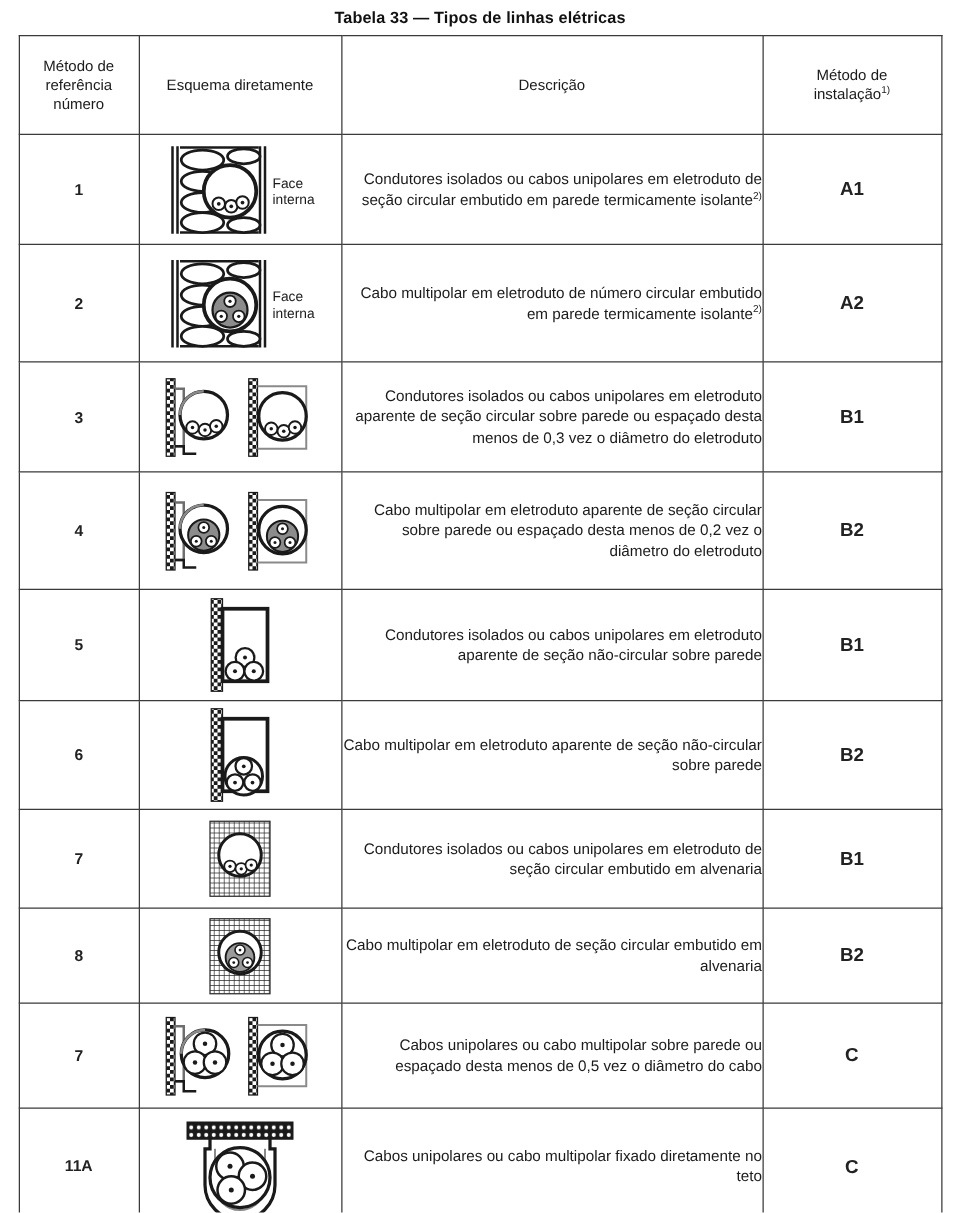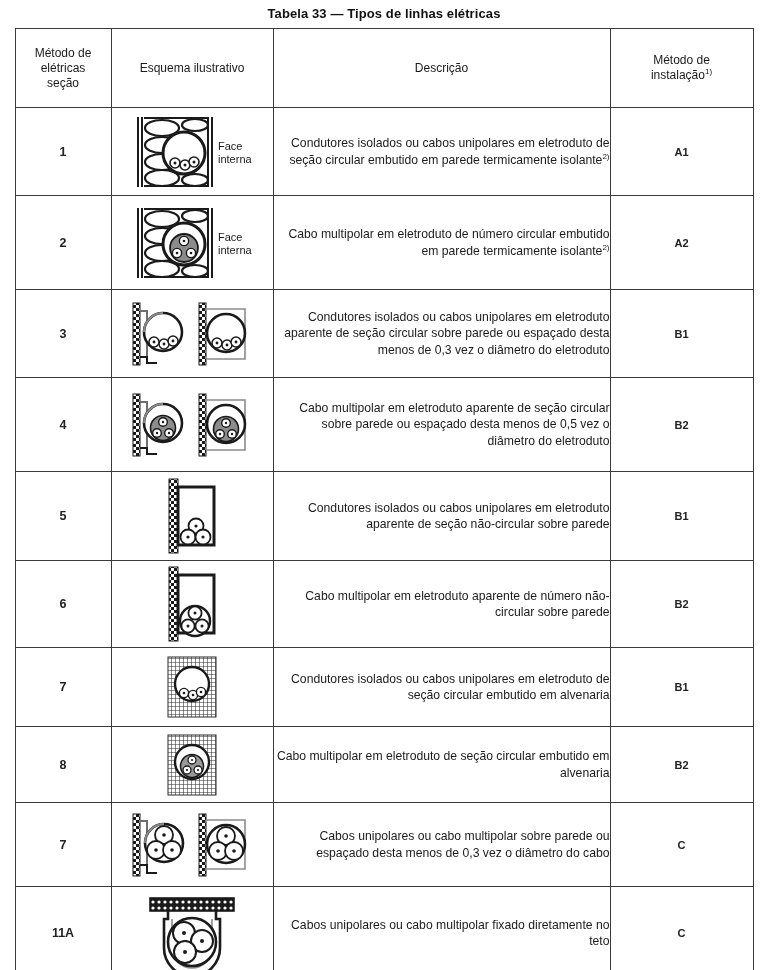--- a/index.html
+++ b/index.html
@@ -33,21 +33,21 @@
   thead th{
     text-align:center;font-weight:normal;font-size:12px;line-height:1.25;
     height:78px;padding:3px 4px;
   }
   th .sup{font-size:8px;vertical-align:super;line-height:0;}
 
   td.num{
     text-align:center;font-size:12.5px;font-weight:bold;color:#222;
   }
   td.ref{
-    text-align:center;font-size:11px;font-weight:bold;color:#222;margin-left:26px;
+    text-align:center;font-size:15px;font-weight:bold;color:#222;margin-left:26px;
   }
   td.desc{
     font-size:12.2px;line-height:1.32;color:#1b1b1b;
     padding:6px 8px 6px 9px;text-align:right;
   }
   td.desc .sup{font-size:8px;vertical-align:super;line-height:0;}
   td.esq{text-align:center;padding:2px 0;}
   td.esq .fig{display:block;margin:0 auto;}
 
   
@@ -75,24 +75,24 @@
     <colgroup>
       <col class="c-num">
         <col class="c-esq">
         <col class="c-desc">
         <col class="c-ref">
     </colgroup>
     <thead>
       <tr>
         <th>
           <div>Método de</div>
-          <div>elétricas</div>
-          <div>seção</div>
+          <div>referência</div>
+          <div>número</div>
         </th>
-        <th>Esquema ilustrativo</th>
+        <th>Esquema diretamente</th>
         <th>Descrição</th>
         <th>
           <div>Método de</div>
           <div><span>instalação</span><span class="sup">1)</span></div>
         </th>
       </tr>
     </thead>
     <tbody>
 
       <tr class="r1">
@@ -263,21 +263,21 @@
                   <circle cx="105" cy="44" r="4.3"></circle>
               </g>
               <g fill="#1a1a1a">
                 <circle cx="99" cy="33" r="1.2"></circle>
                   <circle cx="93" cy="44" r="1.2"></circle>
                   <circle cx="105" cy="44" r="1.2"></circle>
               </g>
             </svg>
           </div>
         </td>
-        <td class="desc"><span>Cabo multipolar em eletroduto aparente de seção circular sobre parede ou espaçado desta menos de 0,5 vez o diâmetro do eletroduto</span><span class="sup"></span></td>
+        <td class="desc"><span>Cabo multipolar em eletroduto aparente de seção circular sobre parede ou espaçado desta menos de 0,2 vez o diâmetro do eletroduto</span><span class="sup"></span></td>
         <td class="ref">B2</td>
       </tr>
 
       <tr class="r5">
         <td class="num">5</td>
         <td class="esq">
           <div class="figwrap">
             <svg class="fig" width="90" height="78" viewBox="0 0 90 78">
               <defs>
                 <pattern id="wallchk5" width="6" height="6" patternUnits="userSpaceOnUse">
@@ -326,21 +326,21 @@
                   <circle cx="55" cy="61" r="6.6"></circle>
               </g>
               <g fill="#1a1a1a">
                 <circle cx="48" cy="48" r="1.5"></circle>
                   <circle cx="41" cy="61" r="1.5"></circle>
                   <circle cx="55" cy="61" r="1.5"></circle>
               </g>
             </svg>
           </div>
         </td>
-        <td class="desc"><span>Cabo multipolar em eletroduto aparente de número não-circular sobre parede</span><span class="sup"></span></td>
+        <td class="desc"><span>Cabo multipolar em eletroduto aparente de seção não-circular sobre parede</span><span class="sup"></span></td>
         <td class="ref">B2</td>
       </tr>
 
       <tr class="r7">
         <td class="num">7</td>
         <td class="esq">
           <div class="figwrap">
             <svg class="fig" width="90" height="66" viewBox="0 0 90 66">
               <defs>
                 <pattern id="mas7" width="4" height="4" patternUnits="userSpaceOnUse">
@@ -434,21 +434,21 @@
                   <circle cx="107" cy="40" r="9"></circle>
               </g>
               <g fill="#1a1a1a">
                 <circle cx="99" cy="25" r="1.8"></circle>
                   <circle cx="91" cy="40" r="1.8"></circle>
                   <circle cx="107" cy="40" r="1.8"></circle>
               </g>
             </svg>
           </div>
         </td>
-        <td class="desc"><span>Cabos unipolares ou cabo multipolar sobre parede ou espaçado desta menos de 0,3 vez o diâmetro do cabo</span><span class="sup"></span></td>
+        <td class="desc"><span>Cabos unipolares ou cabo multipolar sobre parede ou espaçado desta menos de 0,5 vez o diâmetro do cabo</span><span class="sup"></span></td>
         <td class="ref">C</td>
       </tr>
 
       <tr class="r11a">
         <td class="num">11A</td>
         <td class="esq">
           <div class="figwrap">
             <svg class="fig" width="120" height="80" viewBox="0 0 120 80">
               <defs>
                 <pattern id="ceil11a" width="6" height="6" patternUnits="userSpaceOnUse">

